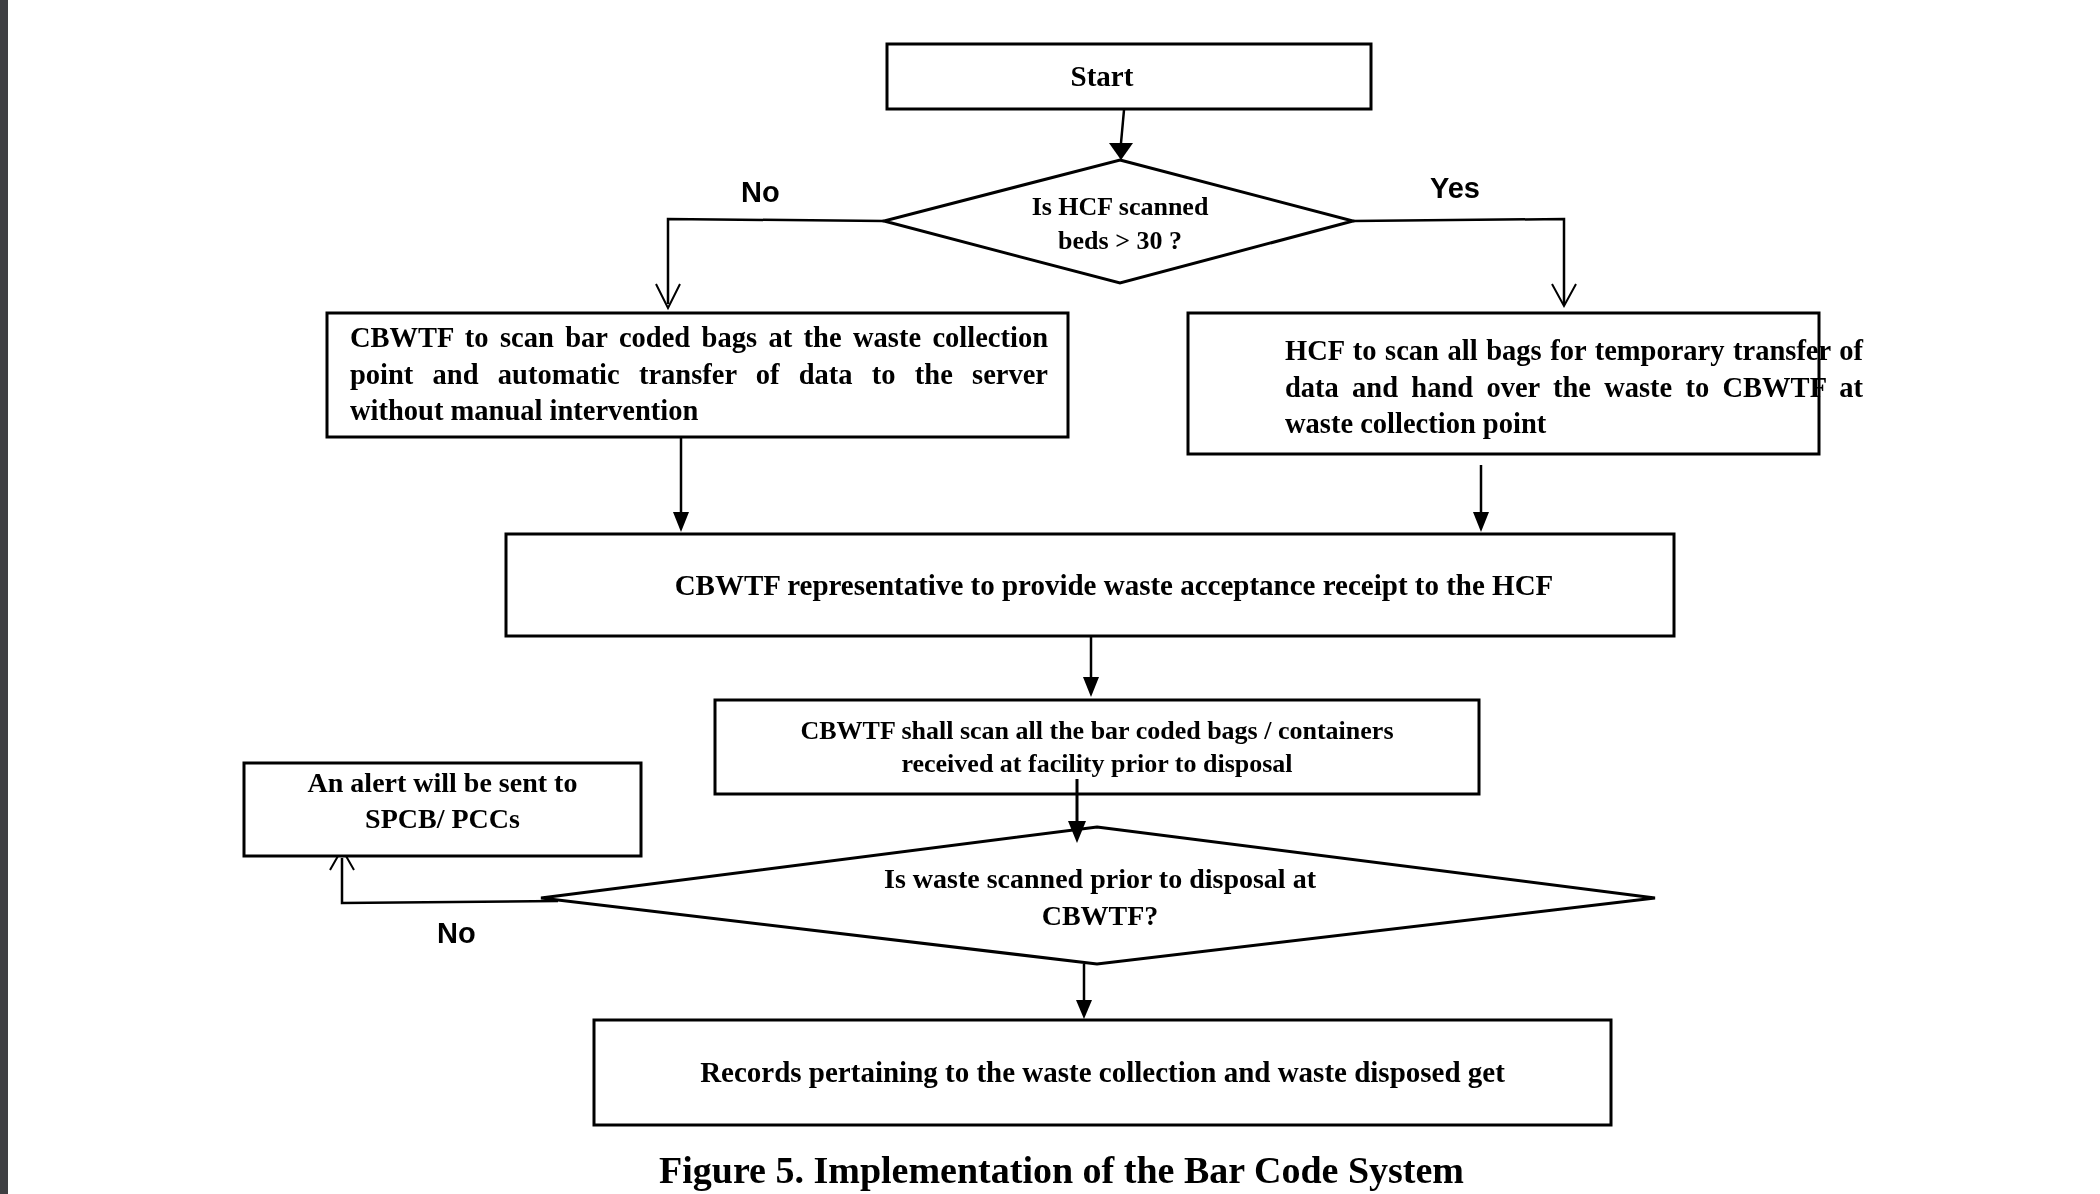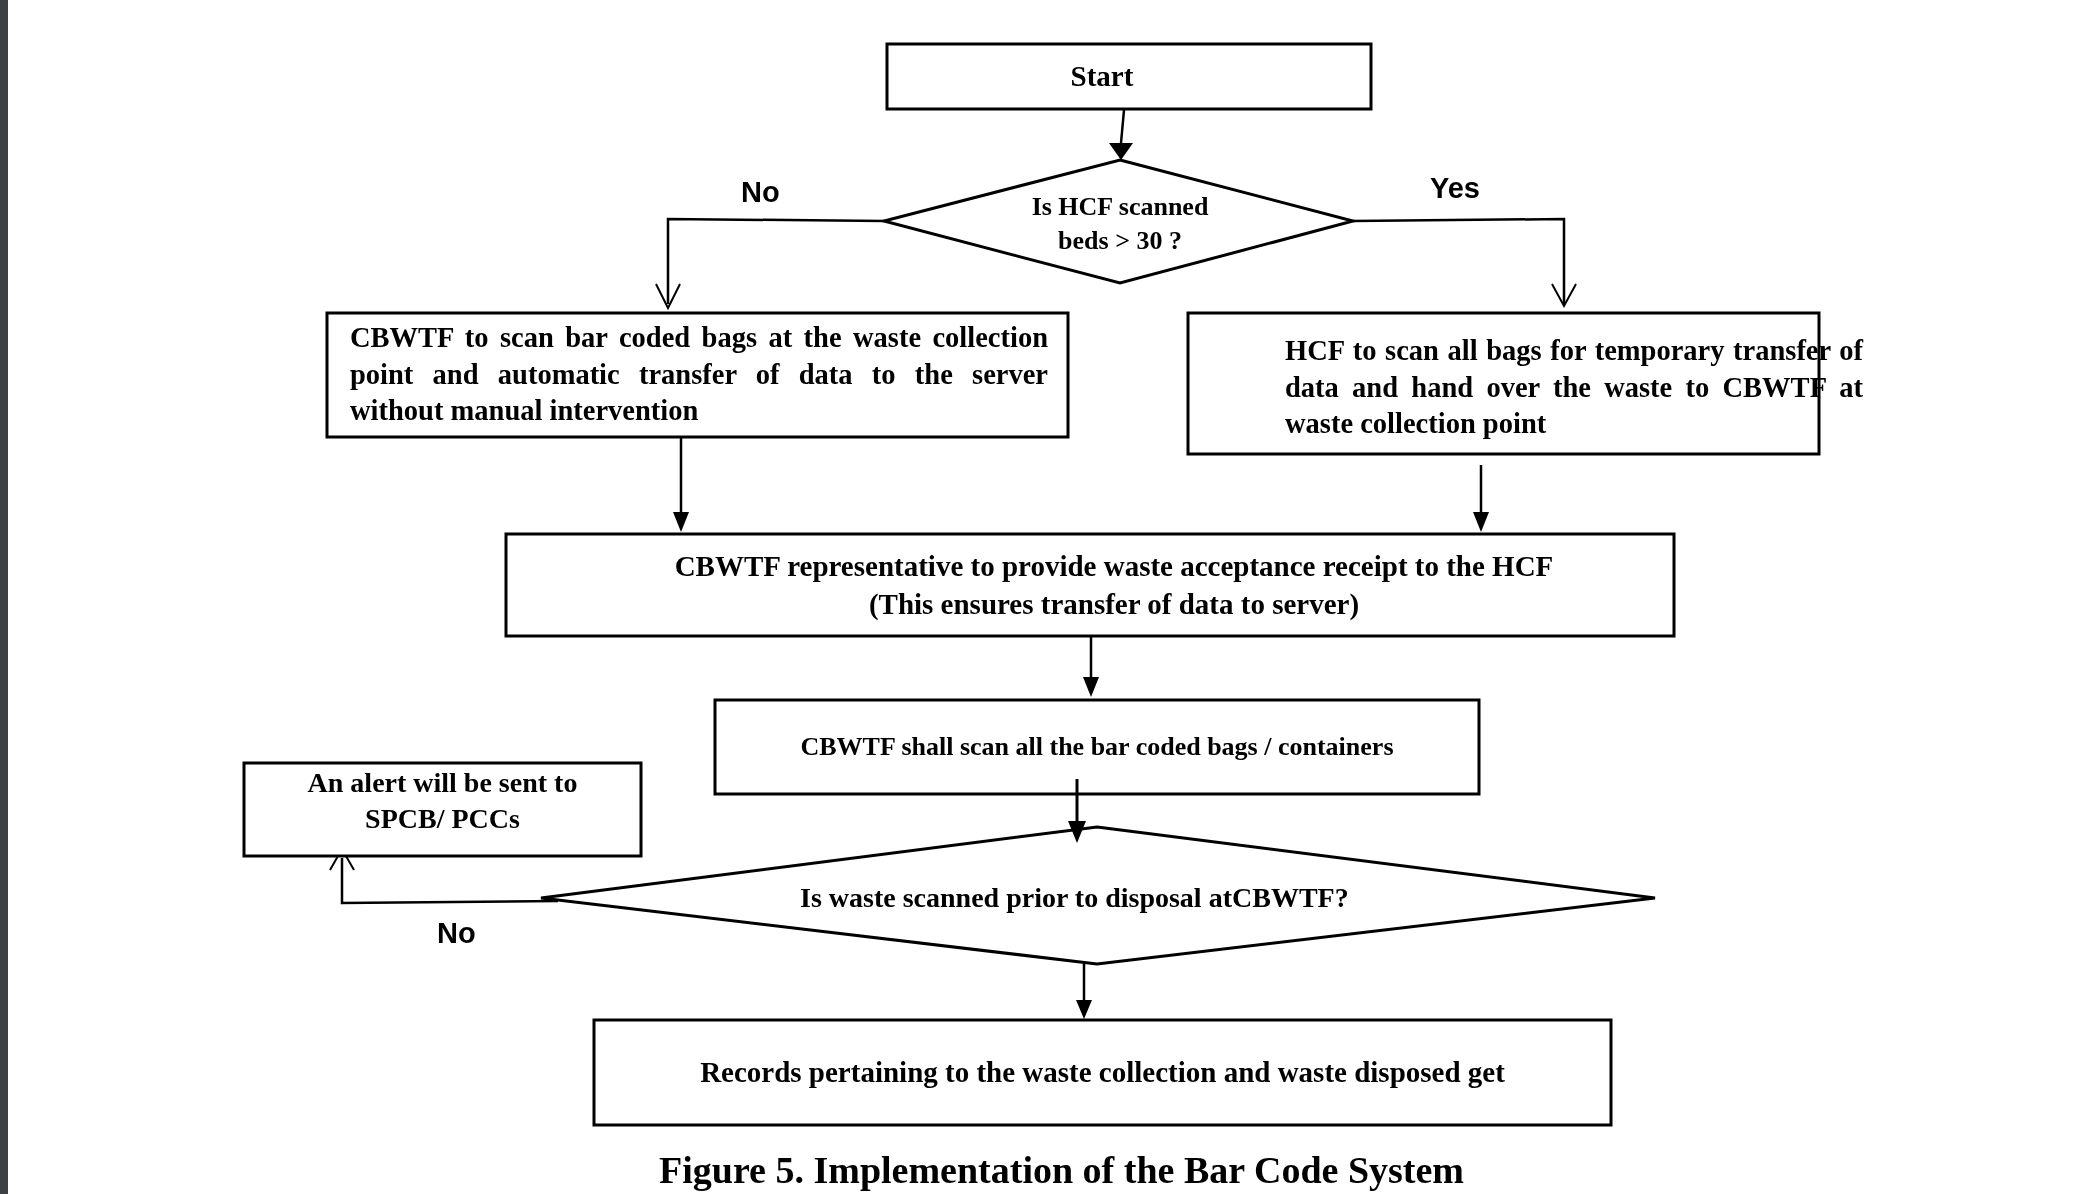--- a/index.html
+++ b/index.html
@@ -88,28 +88,28 @@
 
 <div class="label" style="left:741px;top:176px;">No</div>
 <div class="label" style="left:1430px;top:172px;text-align:center;">Yes</div>
 
 <div class="box-text justify" style="left:350px;top:318px;width:698px;height:114px;font-size:28.5px;line-height:1.28;">CBWTF to scan bar coded bags at the waste collection point and automatic transfer of data to the server without manual intervention</div>
 
 <div class="box-text justify" style="left:1285px;top:326px;width:578px;height:124px;font-size:28.5px;line-height:1.28;">HCF to scan all bags for temporary transfer of data and hand over the waste to CBWTF at waste collection point</div>
 
 <div class="box-text" style="left:506px;top:536px;width:1168px;height:100px;font-size:29px;flex-direction:column;line-height:1.3;margin-left:24px;">
   <span>CBWTF representative to provide waste acceptance receipt to the HCF</span>
-  <span>(This ensures transfer of data to server)</span>
 </div>
 
 <div class="box-text" style="left:715px;top:706px;width:764px;height:82px;font-size:26px;flex-direction:column;line-height:1.28;">
   <span>CBWTF shall scan all the bar coded bags / containers</span>
+  <span>received at facility prior to disposal</span>
 </div>
 
-<div class="box-text clip" style="left:800px;top:866px;width:600px;height:64px;font-size:28px;flex-direction:row;line-height:1.32;justify-content:flex-start;">
+<div class="box-text clip" style="left:800px;top:866px;width:600px;height:64px;font-size:28px;flex-direction:column;line-height:1.32;justify-content:center;">
   <span>Is waste scanned prior to disposal at</span>
   <span>CBWTF?</span>
 </div>
 
 <div class="label" style="left:437px;top:917px;">No</div>
 
 <div class="box-text" style="left:244px;top:763px;width:397px;height:76px;font-size:28px;flex-direction:column;line-height:1.3;">
   <span>An alert will be sent to</span>
   <span>SPCB/ PCCs</span>
 </div>

